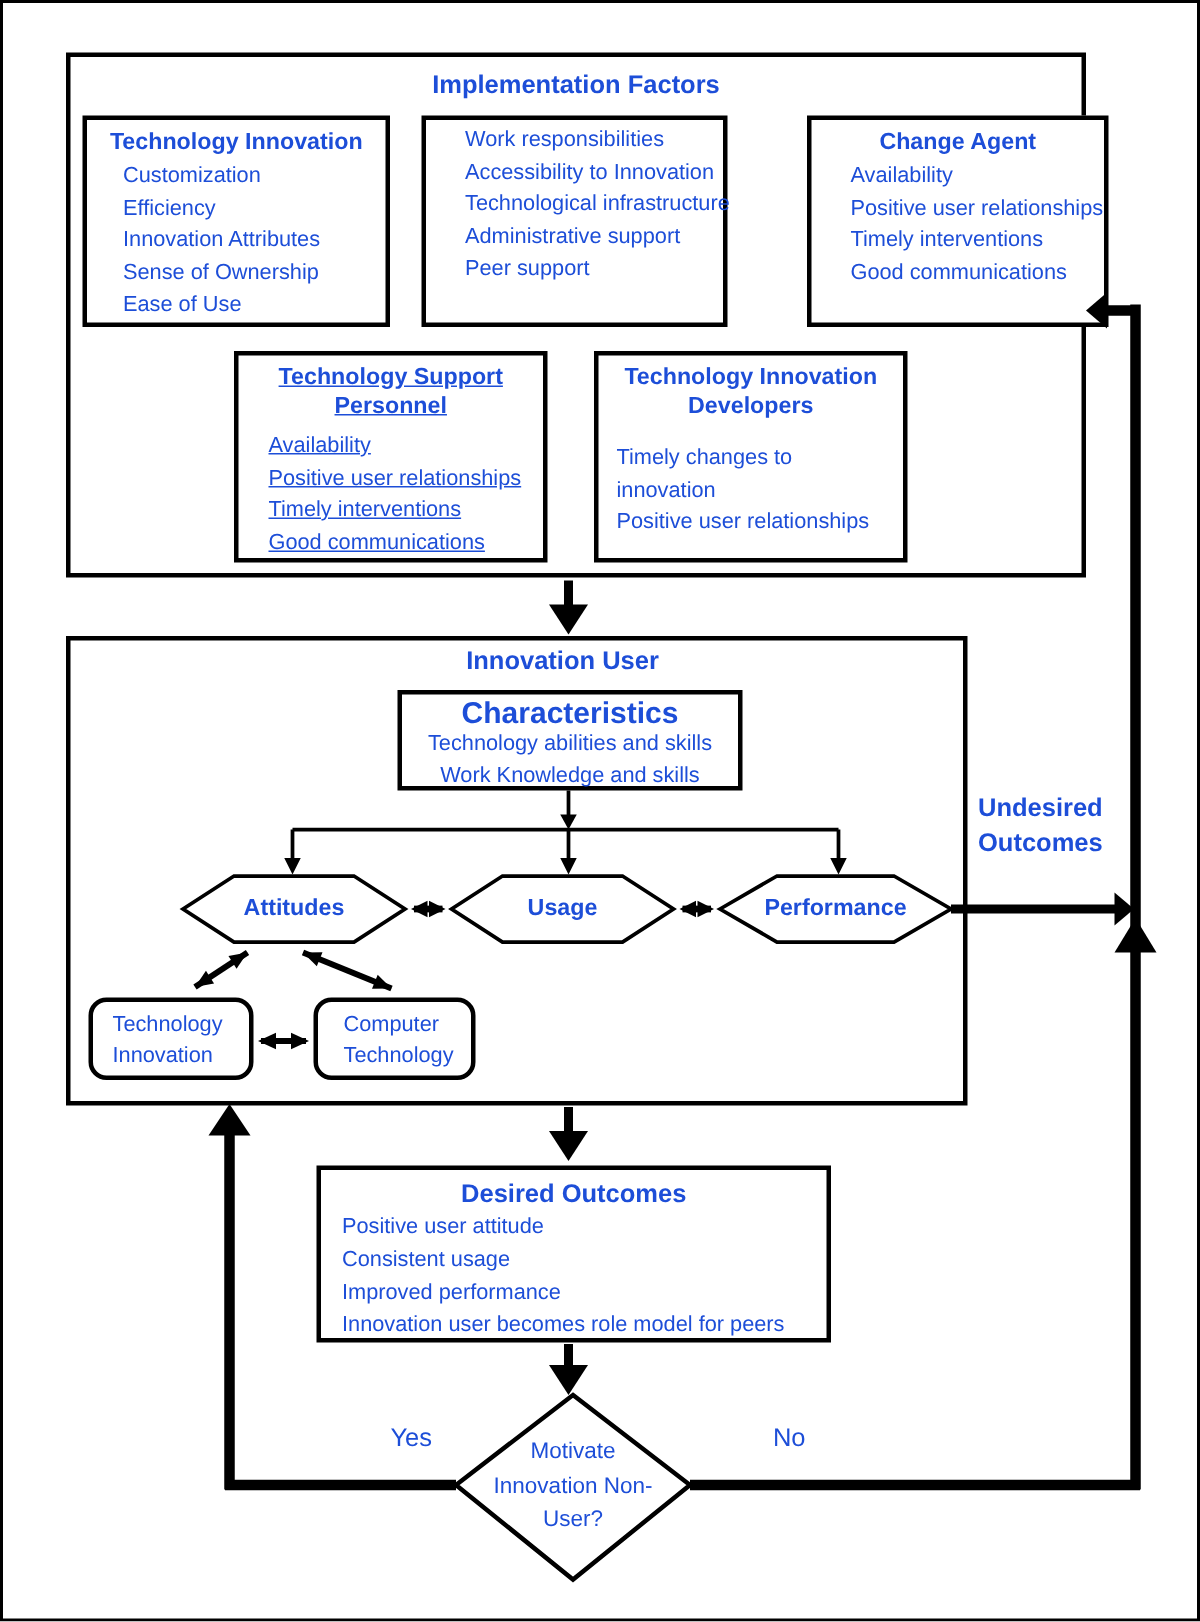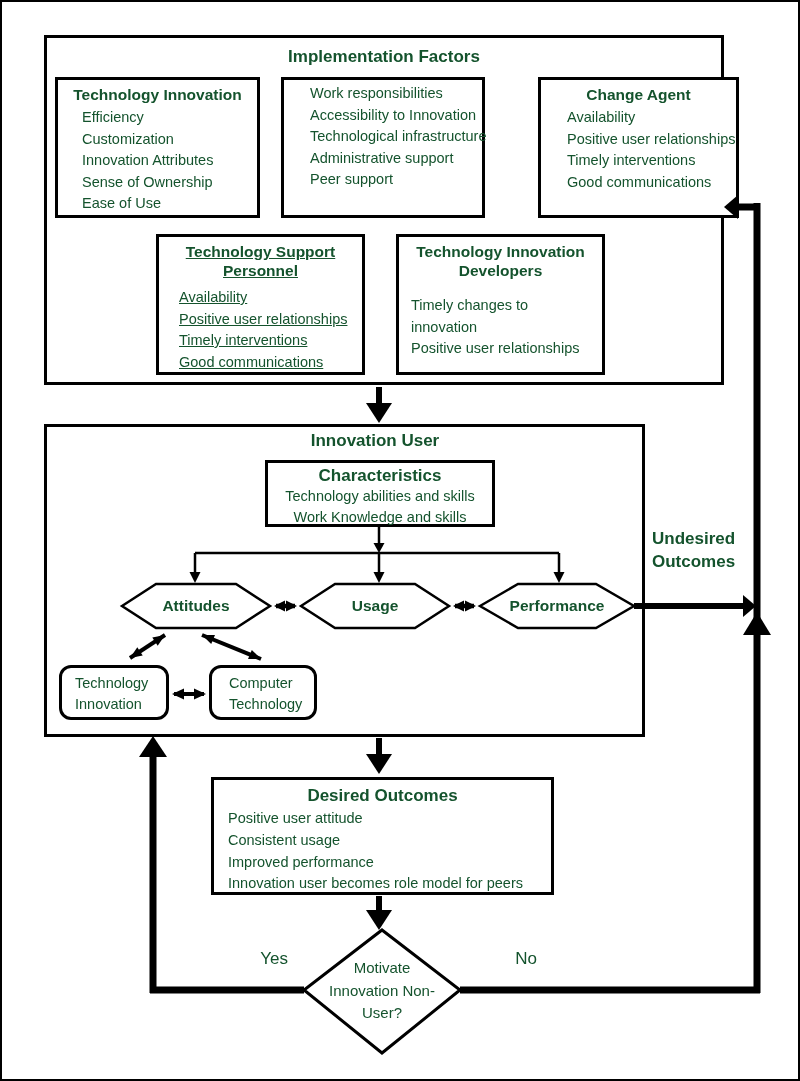--- a/index.html
+++ b/index.html
@@ -1,29 +1,29 @@
 <!DOCTYPE html>
 <html><head>
 <meta charset="utf-8">
 <style>
   html,body{margin:0;padding:0;background:#fff;}
   .page{position:relative;width:800px;height:1081px;background:#fff;border:2px solid #000;
-        box-sizing:border-box;font-family:"Liberation Sans",sans-serif;color:#14532d;overflow:hidden;}
+        box-sizing:border-box;font-family:"Liberation Sans",sans-serif;color:#1d4ed8;overflow:hidden;}
   .box{position:absolute;border:3px solid #000;background:#fff;box-sizing:border-box;}
   .big-title{position:absolute;font-size:17px;font-weight:bold;text-align:center;}
   .sub .t{font-weight:bold;font-size:15.5px;line-height:19px;text-align:center;margin-top:5px;}
   .sub .its{margin-top:3px;}
   .sub .it{font-size:14.5px;line-height:21.5px;white-space:nowrap;}
   .sub.ti .its{padding-left:24px;}
   .sub.we .its,.sub.ca .its{padding-left:26px;}
   .sub.tsp .its{padding-left:20px;margin-top:7px;}
   .sub.tid .its{padding-left:12px;margin-top:15px;}
   .sub.tid .it{white-space:normal;}
   .sub.tid .it:first-child{max-width:128px;}
-  .char .t{font-weight:bold;font-size:17px;line-height:20px;text-align:center;margin-top:3px;}
+  .char .t{font-weight:bold;font-size:20px;line-height:20px;text-align:center;margin-top:3px;}
   .char .it{font-size:14.5px;line-height:21px;text-align:center;white-space:nowrap;}
   .des .t{font-weight:bold;font-size:17px;line-height:21px;text-align:center;margin-top:5px;}
   .des .its{margin-top:2px;padding-left:14px;}
   .des .it{font-size:14.5px;line-height:21.8px;white-space:nowrap;}
   .round{position:absolute;border:3px solid #000;border-radius:12px;background:#fff;box-sizing:border-box;
          font-size:14.5px;line-height:21px;padding-top:5px;}
   .hex-label,.dia-label{position:absolute;text-align:center;}
   .hex-label{font-weight:bold;font-size:15.5px;width:120px;}
   .dia-label{font-size:15px;line-height:22.5px;width:120px;}
   .yn{position:absolute;font-size:17px;width:60px;text-align:right;}
@@ -37,22 +37,22 @@
 <body>
 
 <div class="page">
 
   <div class="box" style="left:42px;top:33px;width:680px;height:350px;"></div>
   <div class="big-title" style="left:232px;top:45px;width:300px;">Implementation Factors</div>
 
   <div class="box sub ti" style="left:53px;top:75px;width:205px;height:141px;">
     <div class="t">Technology Innovation</div>
     <div class="its">
+      <div class="it">Customization</div>
       <div class="it">Efficiency</div>
-      <div class="it">Customization</div>
       <div class="it">Innovation Attributes</div>
       <div class="it">Sense of Ownership</div>
       <div class="it">Ease of Use</div>
     </div>
   </div>
 
   <div class="box sub we" style="left:279px;top:75px;width:204px;height:141px;">
     <div class="its">
       <div class="it">Work responsibilities</div>
       <div class="it">Accessibility to Innovation</div>

